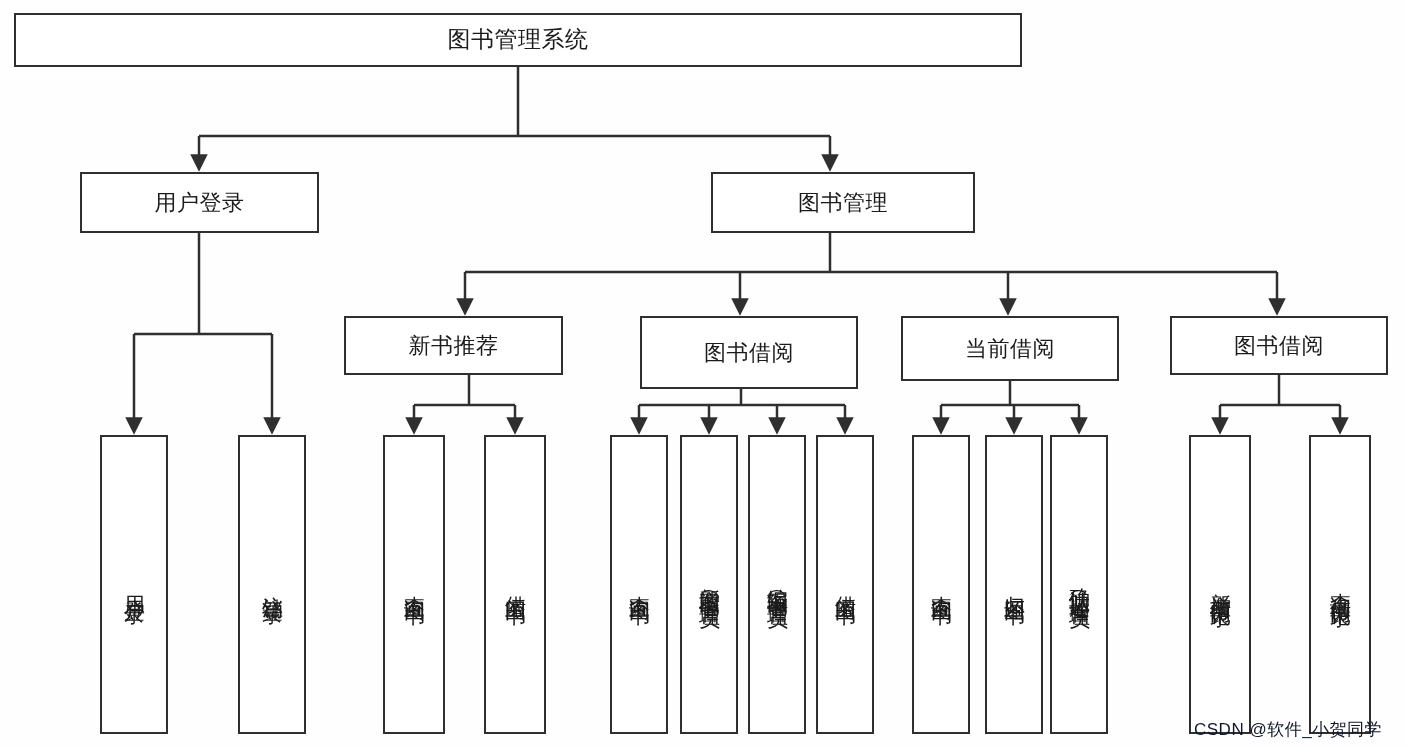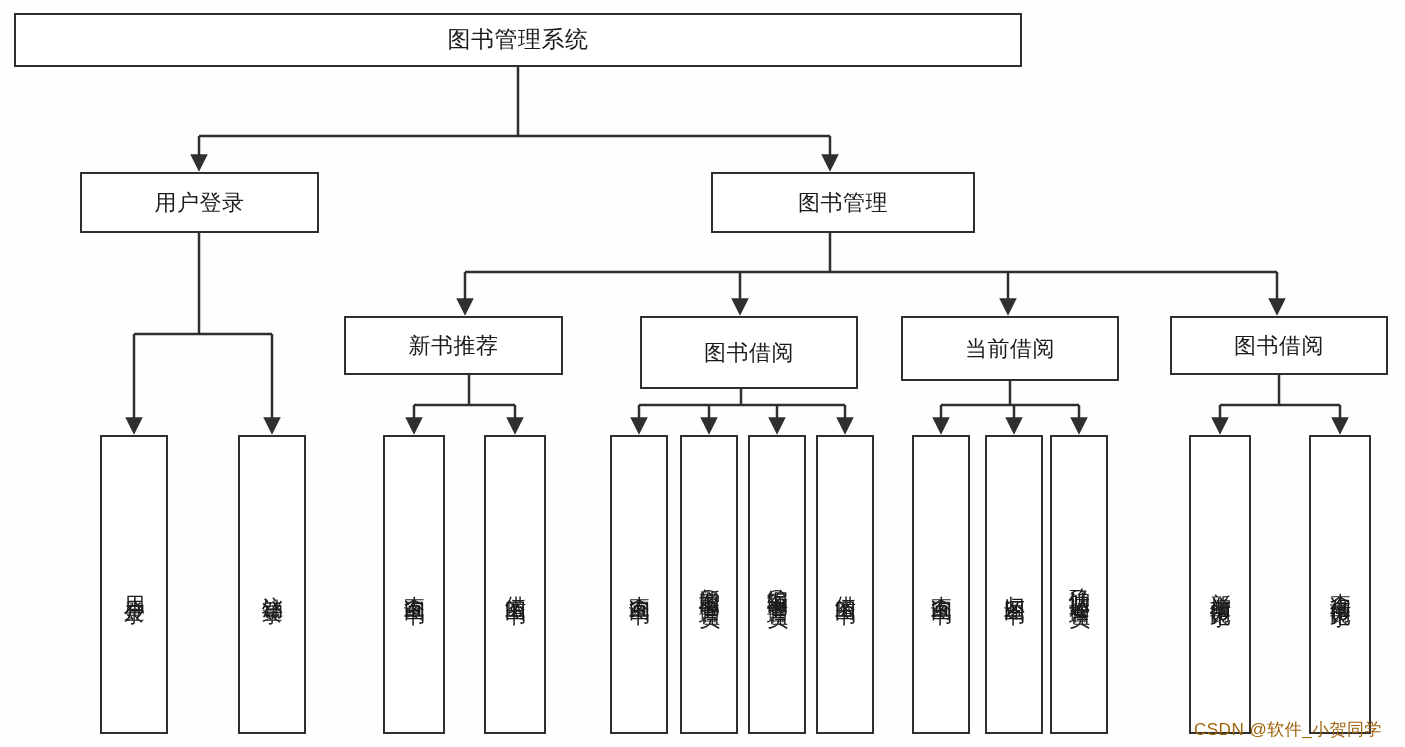--- a/index.html
+++ b/index.html
@@ -173,15 +173,15 @@
         <span class="node-text">确认归还（管理员）</span>
       </div>
       <div class="node vertical level-leaf" style="left: 1189px; top: 435px; width: 62px; height: 299px;">
         <span class="node-text">新增借阅记录</span>
       </div>
       <div class="node vertical level-leaf" style="left: 1309px; top: 435px; width: 62px; height: 299px;">
         <span class="node-text">查询借阅记录</span>
       </div>
     </div>
 
-  <div class="watermark" style="left: 1194px; top: 718px; color: #a16207;">CSDN @软件_小贺同学</div>
+  <div class="watermark" style="left: 1194px; top: 718px; color: #0f172a;">CSDN @软件_小贺同学</div>
 
 </div>
 
 </body></html>

